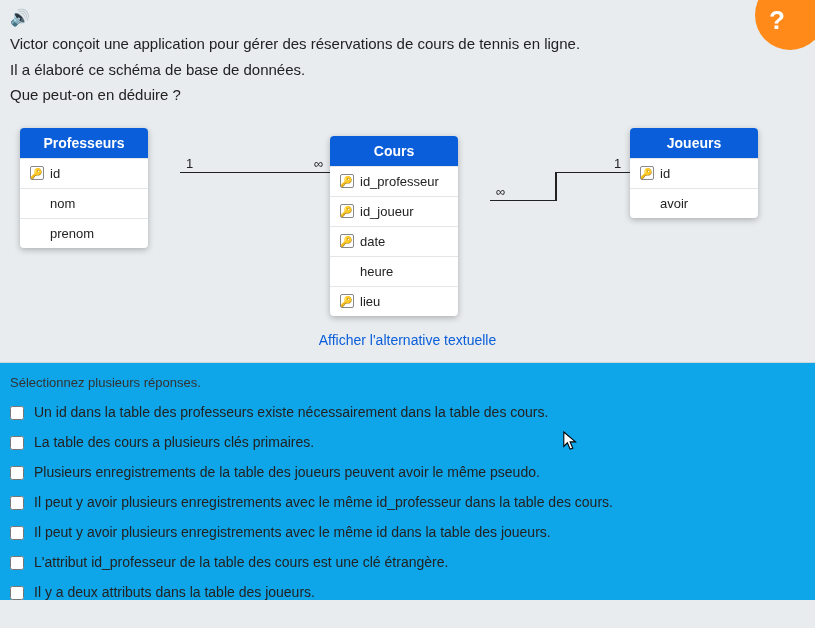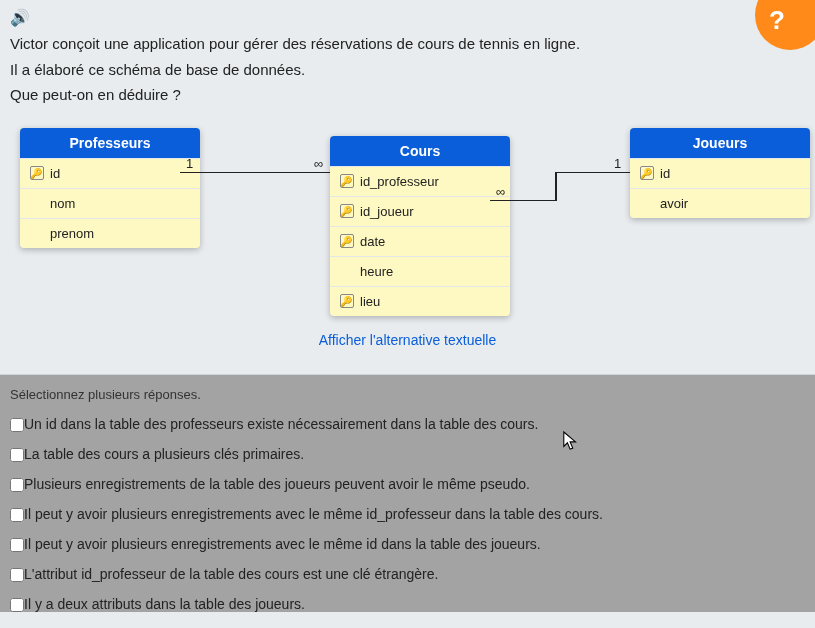--- a/index.html
+++ b/index.html
@@ -26,24 +26,24 @@
     color: #fff; font-size: 26px; font-weight: bold;
   }
   .intro { padding: 0 10px 10px; line-height: 1.7; font-size: 15px; }
   .diagram {
     position: relative;
     margin: 10px 10px 8px;
     height: 190px;
   }
   .entity {
     position: absolute;
-    background: #fef9c3;
+    background: #ffffff;
     border-radius: 4px;
     box-shadow: 0 2px 6px rgba(0,0,0,.25);
-    width: 180px;
+    width: 128px;
     overflow: hidden;
   }
   .entity-header {
     background: #0a5ed9;
     color: #fff;
     text-align: center;
     font-weight: bold;
     padding: 7px 4px;
     font-size: 14px;
   }
@@ -72,28 +72,27 @@
     background: transparent;
   }
   .textalt {
     color: #0a5ed9;
     padding: 6px 10px 14px;
     font-size: 14px;
     cursor: pointer;
     text-align: center;
   }
   .answers {
-    background: #a3a3a3;
+    background: #0ea5e9;
     padding: 12px 10px 0;
     border-top: 1px solid #cfd5da;
-    margin-top: 12px;
   }
   .answers-prompt { font-size: 13px; color: #333; margin-bottom: 14px; }
   .option {
-    display: flex; align-items: flex-start; 
+    display: flex; align-items: flex-start; gap: 10px;
     margin-bottom: 14px;
     font-size: 14px;
     cursor: pointer;
   }
   .option input { margin-top: 2px; width: 14px; height: 14px; }
   .cursor-svg {
     position: absolute;
     left: 562px; top: 430px;
     width: 18px; height: 22px;
     pointer-events: none;

